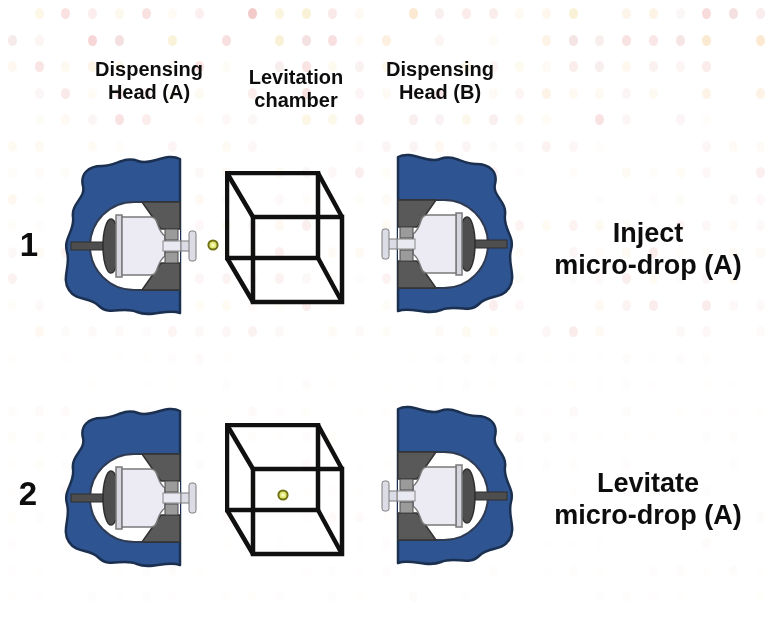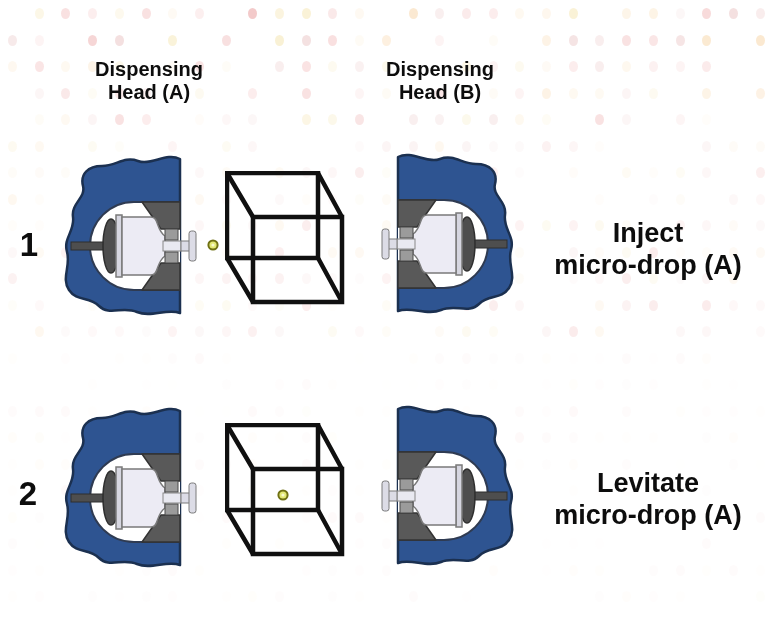--- a/index.html
+++ b/index.html
@@ -551,20 +551,22 @@
       </g>
       <g id="drop-shape">
         <circle cx="6" cy="6" r="4.6" fill="var(--drop-fill)" stroke="var(--drop-ring)" stroke-width="2"></circle>
         <circle cx="6" cy="6" r="1.6" fill="var(--drop-highlight)"></circle>
       </g>
     </defs>
   </svg>
 
   <div class="col-header" style="left:74px;top:58px;">Dispensing
 Head (A)</div>
+  <div class="col-header" style="left:221px;top:66px;">Levitation
+chamber</div>
   <div class="col-header" style="left:365px;top:58px;">Dispensing
 Head (B)</div>
 
   <div class="row-number" style="left:9px;top:228px;">1</div>
   <svg class="sprite" style="left:55px;top:152px;" width="150" height="170" viewBox="0 0 150 170">
     <use href="#head-shape"></use>
   </svg>
   <svg class="sprite" style="left:207px;top:239px;" width="12" height="12" viewBox="0 0 12 12">
     <use href="#drop-shape"></use>
   </svg>

